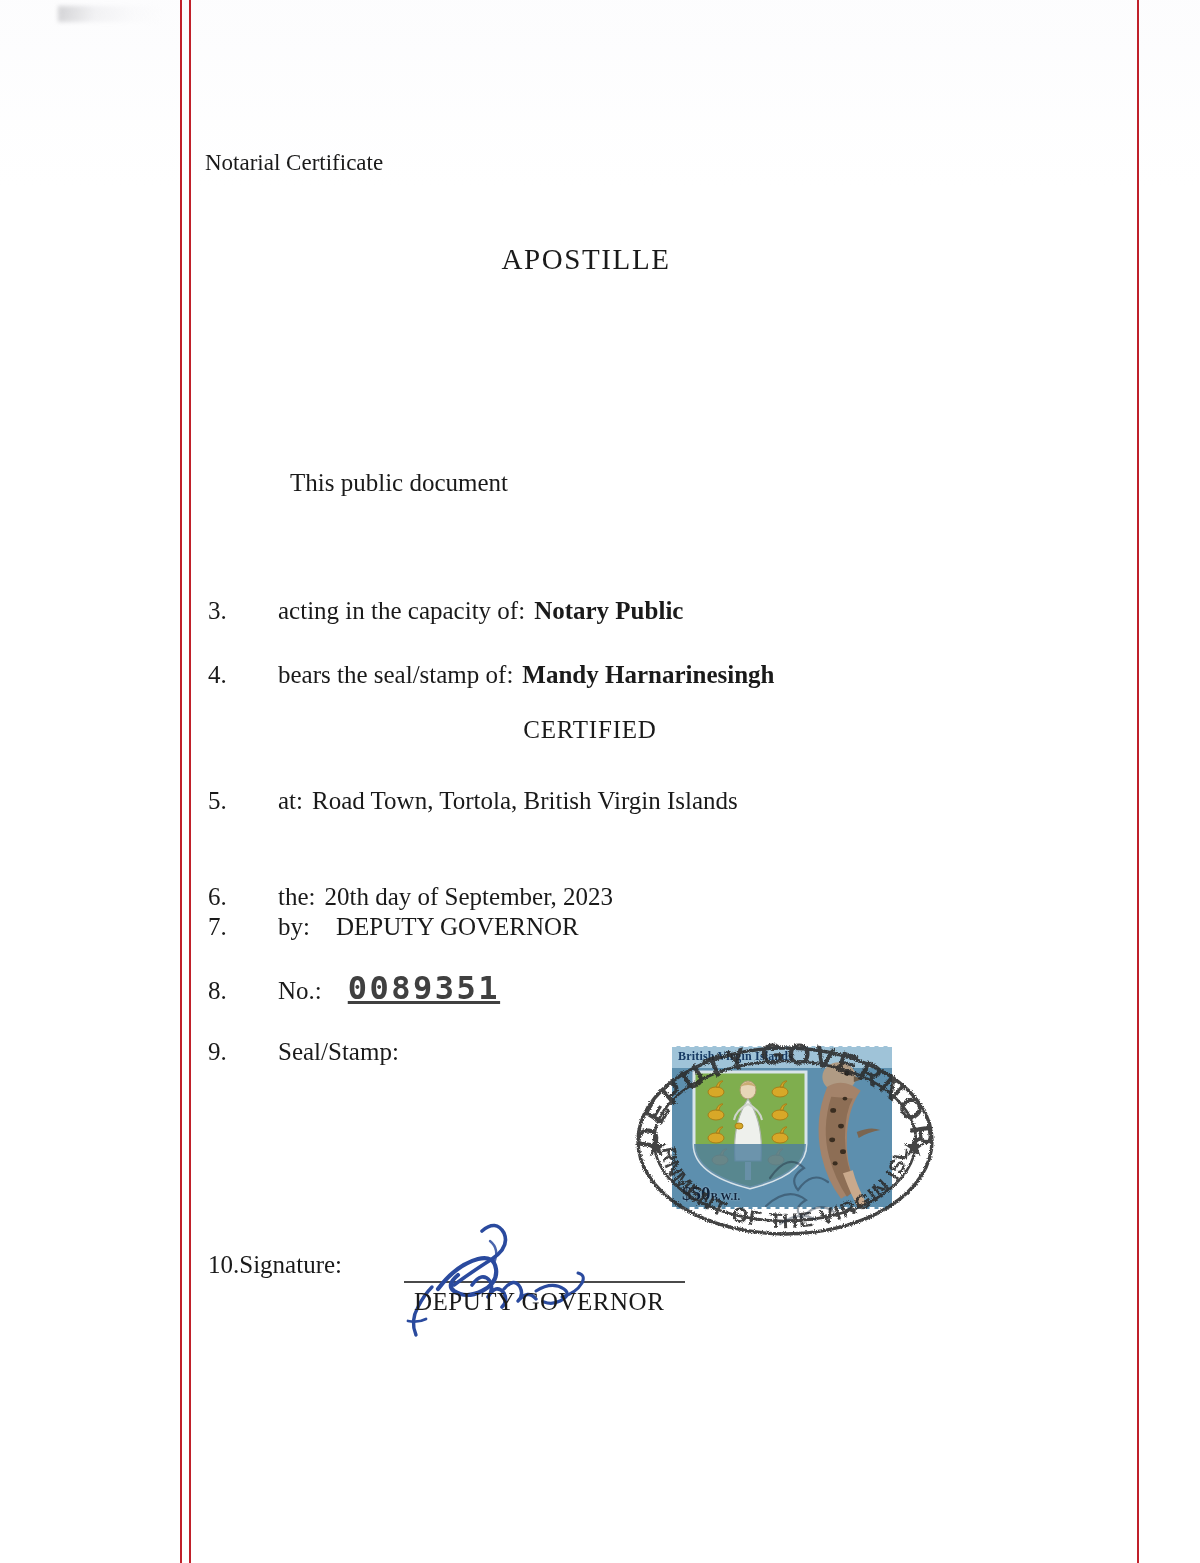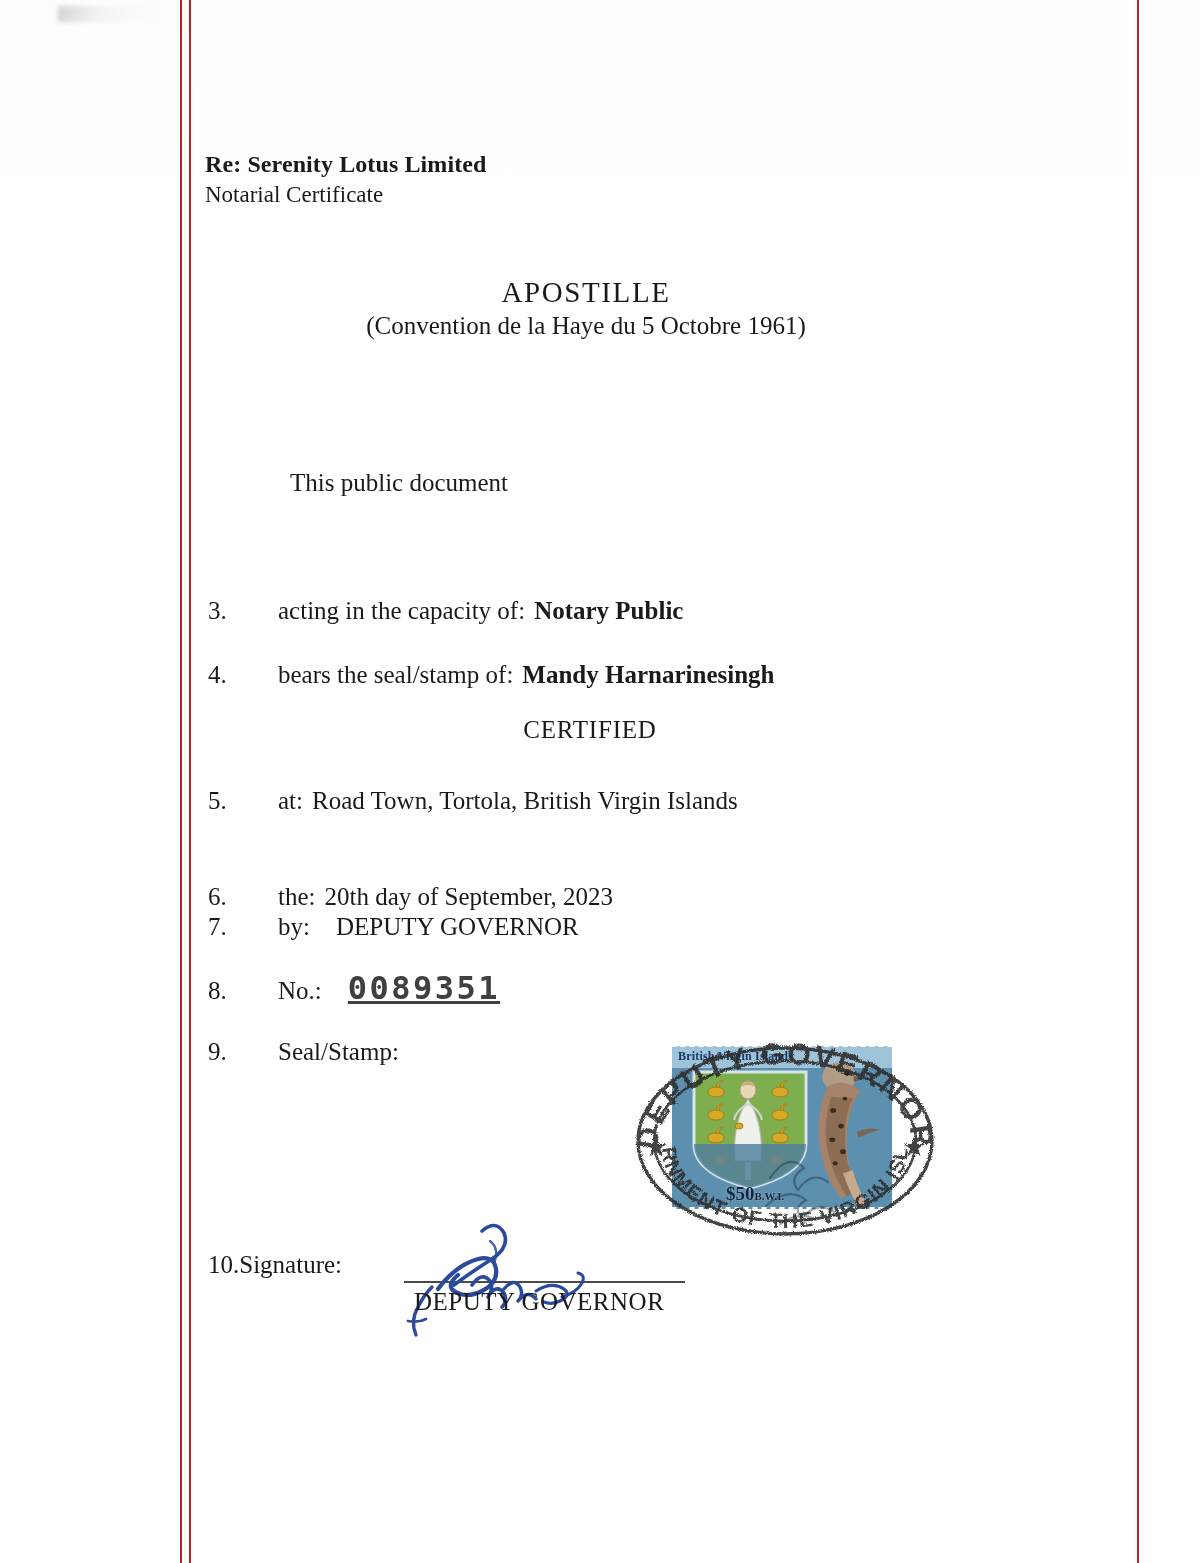--- a/index.html
+++ b/index.html
@@ -68,21 +68,20 @@
 
   .apostille {
     position: absolute;
     left: 0;
     right: 0;
     top: 243px;
     text-align: center;
     font-size: 29px;
     letter-spacing: 1.6px;
     padding-right: 28px;
-    margin-top: 33px;
   }
   .convention {
     position: absolute;
     left: 0;
     right: 0;
     top: 312px;
     text-align: center;
     font-size: 25px;
     padding-right: 28px;
     white-space: nowrap;
@@ -214,21 +213,20 @@
   }
   .denom {
     position: absolute;
     left: 10px;
     bottom: 4px;
     font-size: 19px;
     font-weight: bold;
     color: #10243d;
     text-shadow: 0 0 2px rgba(255,255,255,0.5);
     white-space: nowrap;
-    margin-left: 44px;
   }
   .denom small { font-size: 11px; }
   .bird {
     position: absolute;
     right: -4px;
     top: 6px;
     width: 108px;
     height: 160px;
   }
   .perf-row {
@@ -256,26 +254,24 @@
 <div id="page">
 
   <div class="scan-tint"></div>
   <div class="scan-smudge"></div>
 
   <div class="rule-v rule-left-a" style="background: rgb(192, 32, 42);"></div>
   <div class="rule-v rule-left-b" style="background: rgb(192, 32, 42);"></div>
   <div class="rule-v rule-right" style="background: rgb(192, 32, 42);"></div>
 
   <div class="hdr">
-    <div class="hdr-re">Re: Serenity Lotus Limited</div>
     <div class="hdr-sub">Notarial Certificate</div>
   </div>
 
   <div class="apostille">APOSTILLE</div>
-  <div class="convention">(Convention de la Haye du 5 Octobre 1961)</div>
   <div class="certified">CERTIFIED</div>
 
 
   <div class="subline" style="top:470px">This public document</div>
 
 
   <div class="item" style="top:598px">
     <span class="num">3.</span><span class="lbl">acting in the capacity of:</span><span class="gap-sm"></span><span class="val">Notary Public</span>
   </div>
 

